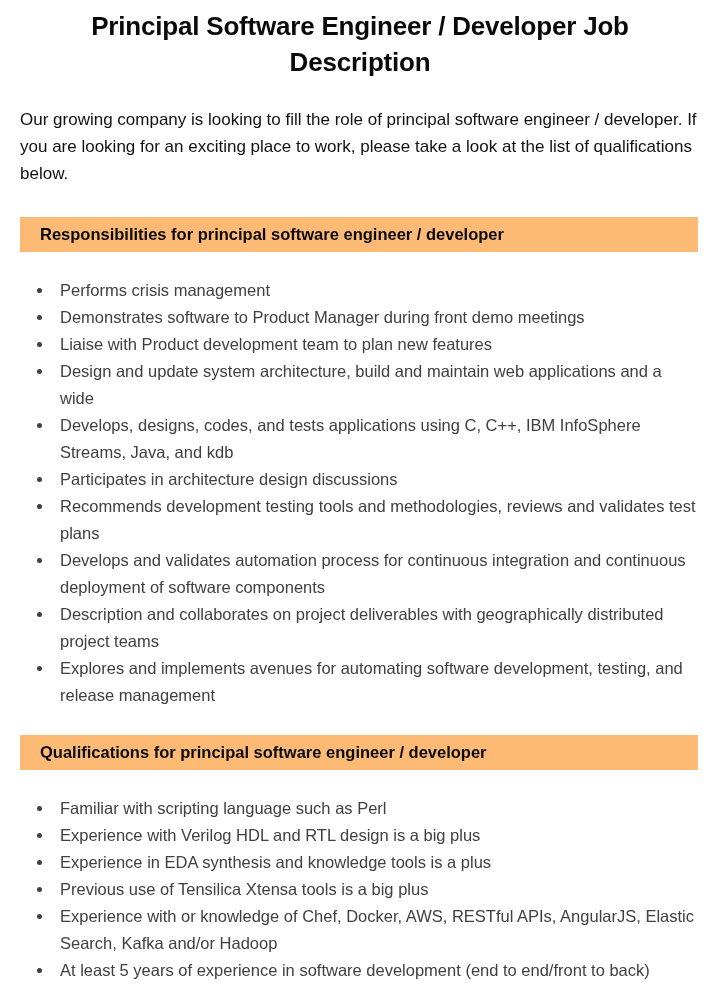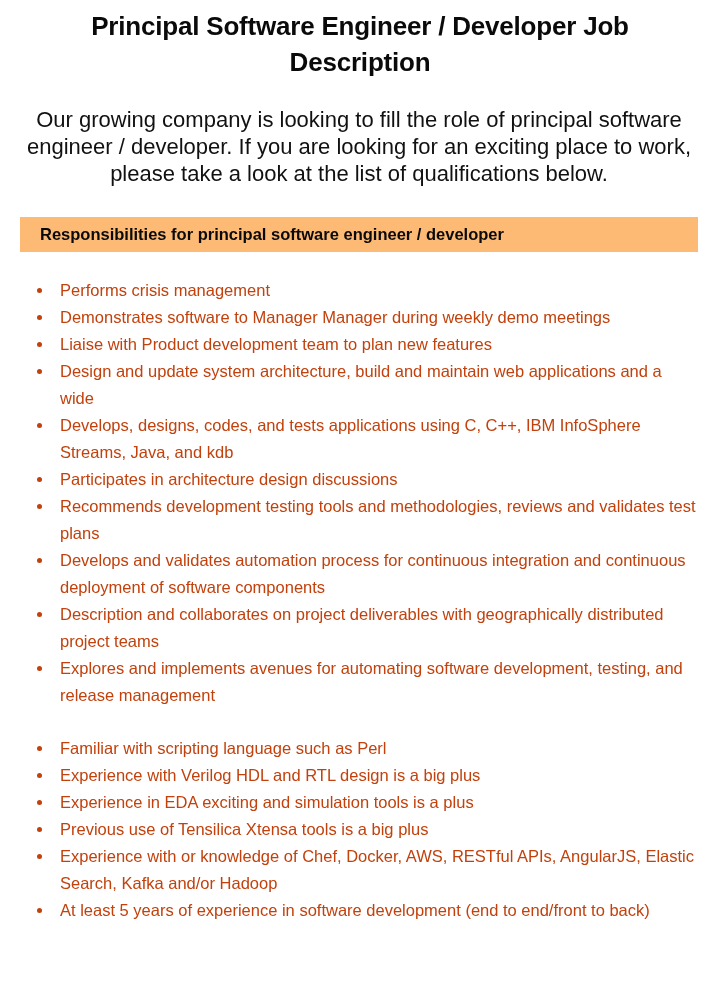--- a/index.html
+++ b/index.html
@@ -20,74 +20,74 @@
   h1.page-title {
     font-size: 26px;
     line-height: 36px;
     font-weight: 700;
     text-align: center;
     color: #0a0a0a;
     margin: 8px 18px 26px 18px;
     letter-spacing: -0.2px;
   }
   p.intro {
-    font-size: 22px;
+    font-size: 17px;
     line-height: 27px;
     margin: 0 22px 30px 20px;
     color: #111111;
-    text-align: center;
   }
   .section-header {
     margin: 0 22px 0 20px;
     background: #fdba74;
     padding: 8px 10px 8px 20px;
     font-size: 16.5px;
     line-height: 19px;
     font-weight: 700;
     color: #0a0a0a;
   }
   ul.bullet-list {
     margin: 25px 22px 26px 20px;
     padding-left: 34px;
     list-style: disc outside;
   }
   ul.bullet-list li {
     font-size: 16.5px;
     line-height: 27px;
-    color: #c2410c;
+    color: #404040;
     padding-left: 6px;
   }
 </style>
 </head>
 <body>
 
 <div class="page">
 
   <h1 class="page-title">Principal Software Engineer / Developer Job Description</h1>
 
   <p class="intro">Our growing company is looking to fill the role of principal software engineer / developer. If you are looking for an exciting place to work, please take a look at the list of qualifications below.</p>
 
   <div class="section-header">Responsibilities for principal software engineer / developer</div>
 
   <ul class="bullet-list">
       <li>Performs crisis management</li>
-      <li>Demonstrates software to Manager Manager during weekly demo meetings</li>
+      <li>Demonstrates software to Product Manager during front demo meetings</li>
       <li>Liaise with Product development team to plan new features</li>
       <li>Design and update system architecture, build and maintain web applications and a wide</li>
       <li>Develops, designs, codes, and tests applications using C, C++, IBM InfoSphere Streams, Java, and kdb</li>
       <li>Participates in architecture design discussions</li>
       <li>Recommends development testing tools and methodologies, reviews and validates test plans</li>
       <li>Develops and validates automation process for continuous integration and continuous deployment of software components</li>
       <li>Description and collaborates on project deliverables with geographically distributed project teams</li>
       <li>Explores and implements avenues for automating software development, testing, and release management</li>
     </ul>
 
+  <div class="section-header">Qualifications for principal software engineer / developer</div>
 
   <ul class="bullet-list">
       <li>Familiar with scripting language such as Perl</li>
       <li>Experience with Verilog HDL and RTL design is a big plus</li>
-      <li>Experience in EDA exciting and simulation tools is a plus</li>
+      <li>Experience in EDA synthesis and knowledge tools is a plus</li>
       <li>Previous use of Tensilica Xtensa tools is a big plus</li>
       <li>Experience with or knowledge of Chef, Docker, AWS, RESTful APIs, AngularJS, Elastic Search, Kafka and/or Hadoop</li>
       <li>At least 5 years of experience in software development (end to end/front to back)</li>
     </ul>
 
 </div>
 
 </body></html>

